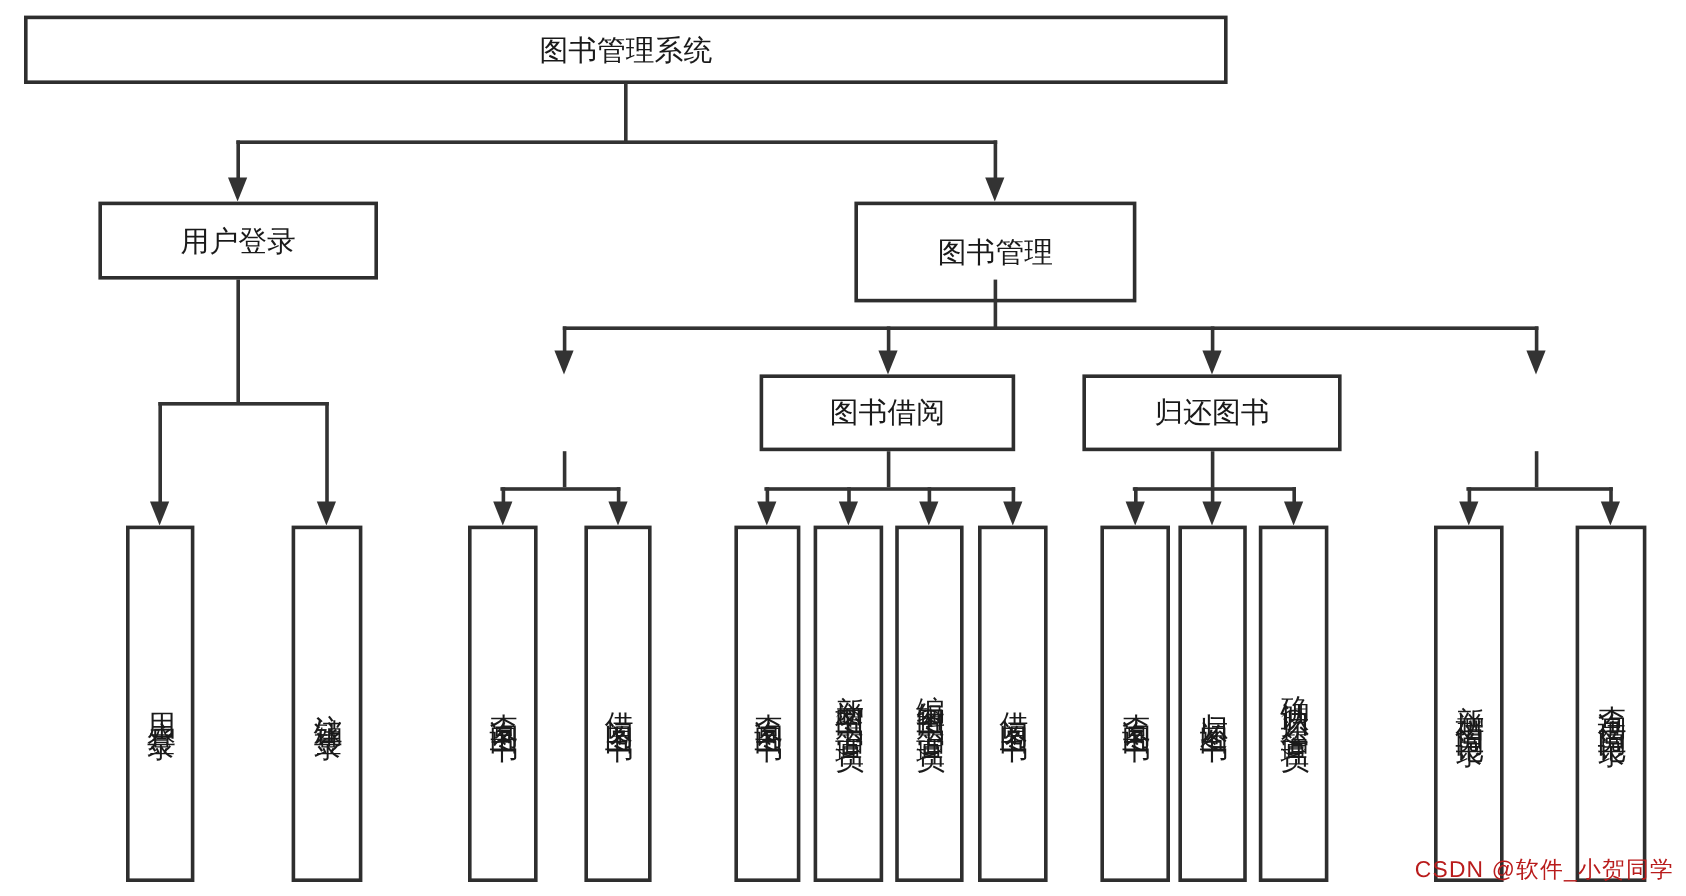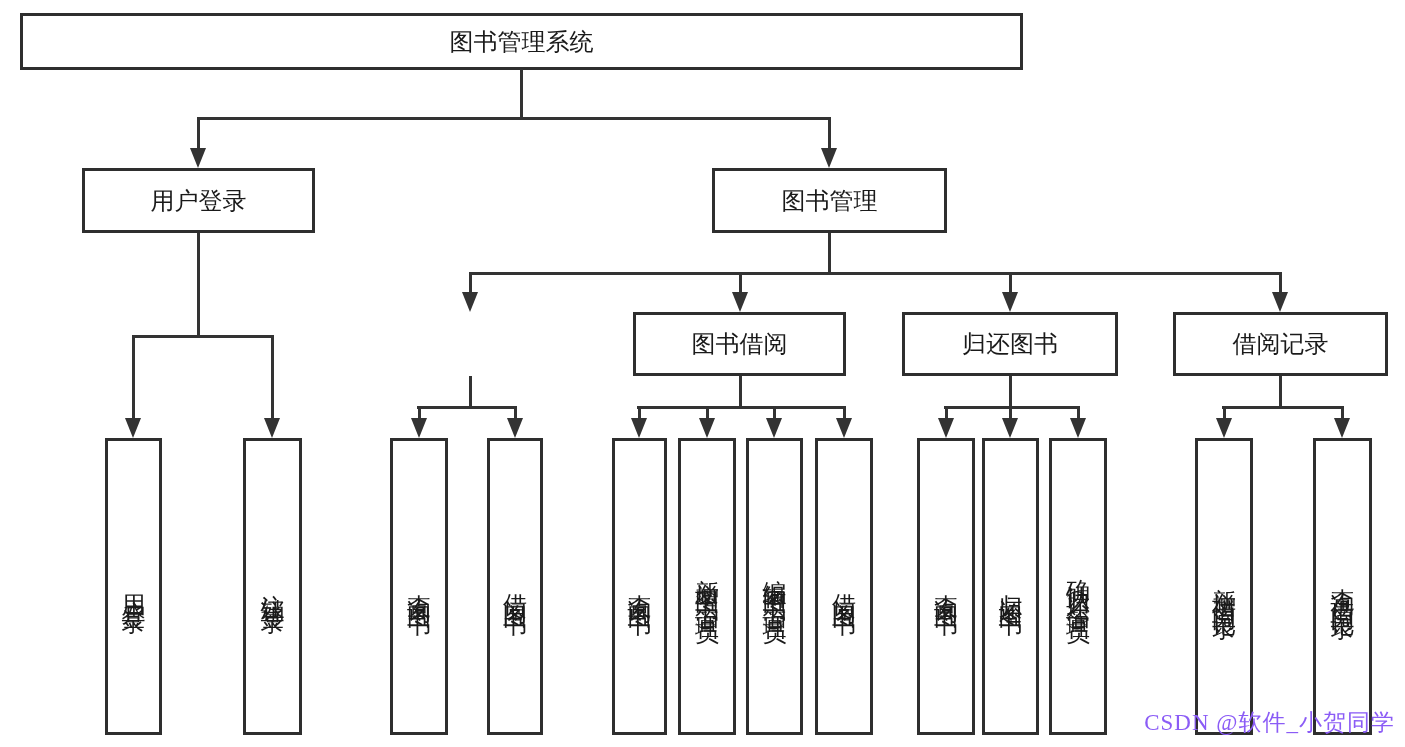--- a/index.html
+++ b/index.html
@@ -17,41 +17,40 @@
     white-space:normal;line-height:1;font-size:24px;
   }
   .hl{position:absolute;height:3px;background:#333333;}
   .vl{position:absolute;width:3px;background:#333333;}
   .arrow{
     position:absolute;width:0;height:0;
     border-left:8px solid transparent;border-right:8px solid transparent;
     border-top:20px solid #333333;
   }
   .watermark{
-    position:absolute;right:10px;bottom:9px;font-size:23px;color:#8b5cf6;
+    position:absolute;right:10px;bottom:9px;font-size:19px;color:#b91c1c;
     letter-spacing:1px;
-    font-family:Liberation Serif, serif;
   }
 </style>
 </head>
 <body>
 
 <div class="canvas">
 
   <div class="box" style="left:20px;top:13px;width:1003px;height:57px;">图书管理系统</div>
 
   <div class="vl" style="left:520px;top:69px;height:49px;"></div>
   <div class="hl" style="left:197px;top:117px;width:634px;"></div>
   <div class="vl" style="left:197px;top:117px;height:34px;"></div>
   <div class="arrow" style="left:190px;top:148px;"></div>
   <div class="vl" style="left:828px;top:117px;height:34px;"></div>
   <div class="arrow" style="left:821px;top:148px;"></div>
 
   <div class="box" style="left:82px;top:168px;width:233px;height:65px;">用户登录</div>
-  <div class="box" style="left:712px;top:168px;width:235px;height:65px;">图书管理</div>
+  <div class="box" style="left:712px;top:168px;width:235px;height:84px;">图书管理</div>
 
   <div class="vl" style="left:197px;top:233px;height:102px;"></div>
   <div class="hl" style="left:132px;top:335px;width:142px;"></div>
   <div class="vl" style="left:132px;top:335px;height:85px;"></div>
   <div class="arrow" style="left:125px;top:418px;"></div>
   <div class="vl" style="left:271px;top:335px;height:85px;"></div>
   <div class="arrow" style="left:264px;top:418px;"></div>
 
   <div class="vl" style="left:828px;top:233px;height:42px;"></div>
   <div class="hl" style="left:469px;top:272px;width:813px;"></div>
@@ -59,21 +58,20 @@
   <div class="arrow" style="left:462px;top:292px;"></div>
   <div class="vl" style="left:739px;top:272px;height:22px;"></div>
   <div class="arrow" style="left:732px;top:292px;"></div>
   <div class="vl" style="left:1009px;top:272px;height:22px;"></div>
   <div class="arrow" style="left:1002px;top:292px;"></div>
   <div class="vl" style="left:1279px;top:272px;height:22px;"></div>
   <div class="arrow" style="left:1272px;top:292px;"></div>
 
   <div class="box" style="left:633px;top:312px;width:213px;height:64px;">图书借阅</div>
   <div class="box" style="left:902px;top:312px;width:216px;height:64px;">归还图书</div>
-  <div class="box" style="left:1173px;top:312px;width:215px;height:64px;">借阅记录</div>
 
   <div class="vl" style="left:469px;top:376px;height:30px;"></div>
   <div class="hl" style="left:417px;top:406px;width:100px;"></div>
   <div class="vl" style="left:418px;top:406px;height:14px;"></div>
   <div class="arrow" style="left:411px;top:418px;"></div>
   <div class="vl" style="left:514px;top:406px;height:14px;"></div>
   <div class="arrow" style="left:507px;top:418px;"></div>
 
   <div class="vl" style="left:739px;top:376px;height:30px;"></div>
   <div class="hl" style="left:637px;top:406px;width:209px;"></div>

